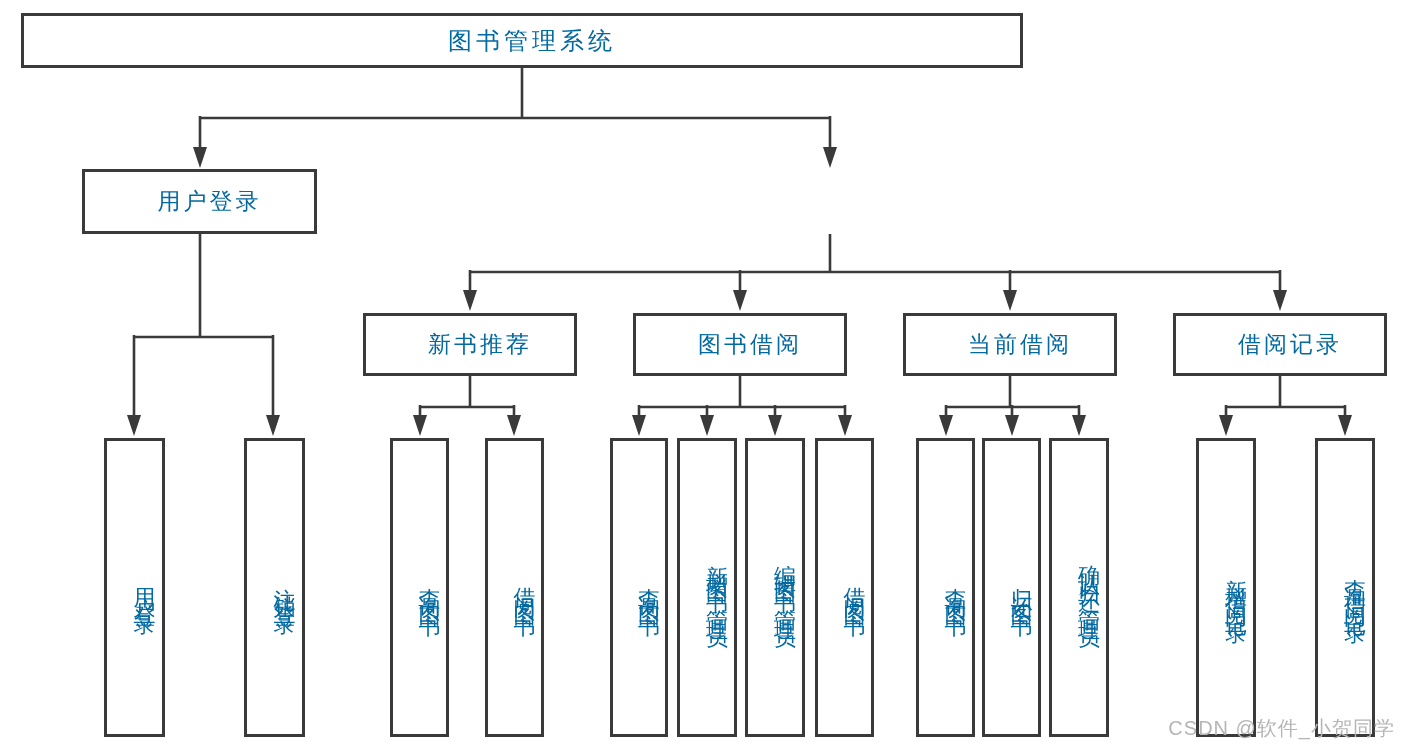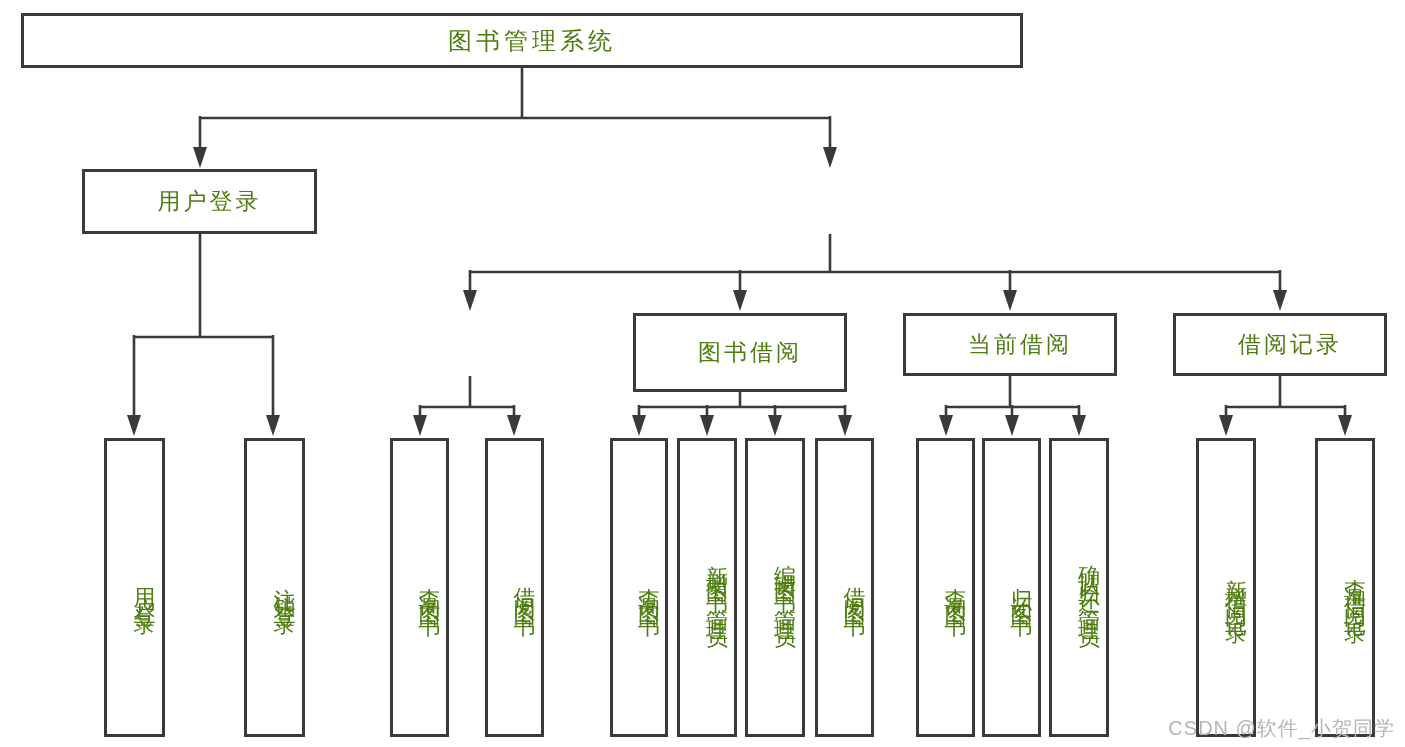--- a/index.html
+++ b/index.html
@@ -26,21 +26,21 @@
     stroke: none;
   }
   .node {
     position: absolute;
     box-sizing: border-box;
     border: 3px solid #3a3a3a;
     background: #ffffff;
     display: flex;
     align-items: center;
     justify-content: center;
-    color: #4d7c0f;
+    color: #0369a1;
     padding-left: 20px;
   }
   .node-h { font-size: 23px; letter-spacing: 3px; white-space: nowrap; }
   .node-root { font-size: 24px; letter-spacing: 4px; }
   .node-v {
     writing-mode: vertical-rl;
     text-orientation: mixed;
     font-size: 22px;
     letter-spacing: 9px;
     line-height: 1;
@@ -113,21 +113,24 @@
   </svg>
 
   <div class="node node-h node-root" style="left:21px; top:13px; width:1002px; height:55px;">
     <span>图书管理系统</span>
   </div>
 
   <div class="node node-h" style="left:82px; top:169px; width:235px; height:65px;">
     <span>用户登录</span>
   </div>
 
-  <div class="node node-h" style="left:633px; top:313px; width:214px; height:79px;">
+  <div class="node node-h" style="left:363px; top:313px; width:214px; height:63px;">
+    <span>新书推荐</span>
+  </div>
+  <div class="node node-h" style="left:633px; top:313px; width:214px; height:63px;">
     <span>图书借阅</span>
   </div>
   <div class="node node-h" style="left:903px; top:313px; width:214px; height:63px;">
     <span>当前借阅</span>
   </div>
   <div class="node node-h" style="left:1173px; top:313px; width:214px; height:63px;">
     <span>借阅记录</span>
   </div>
 
   <div class="node node-v" style="left:104px; top:438px; width:61px; height:299px;">

